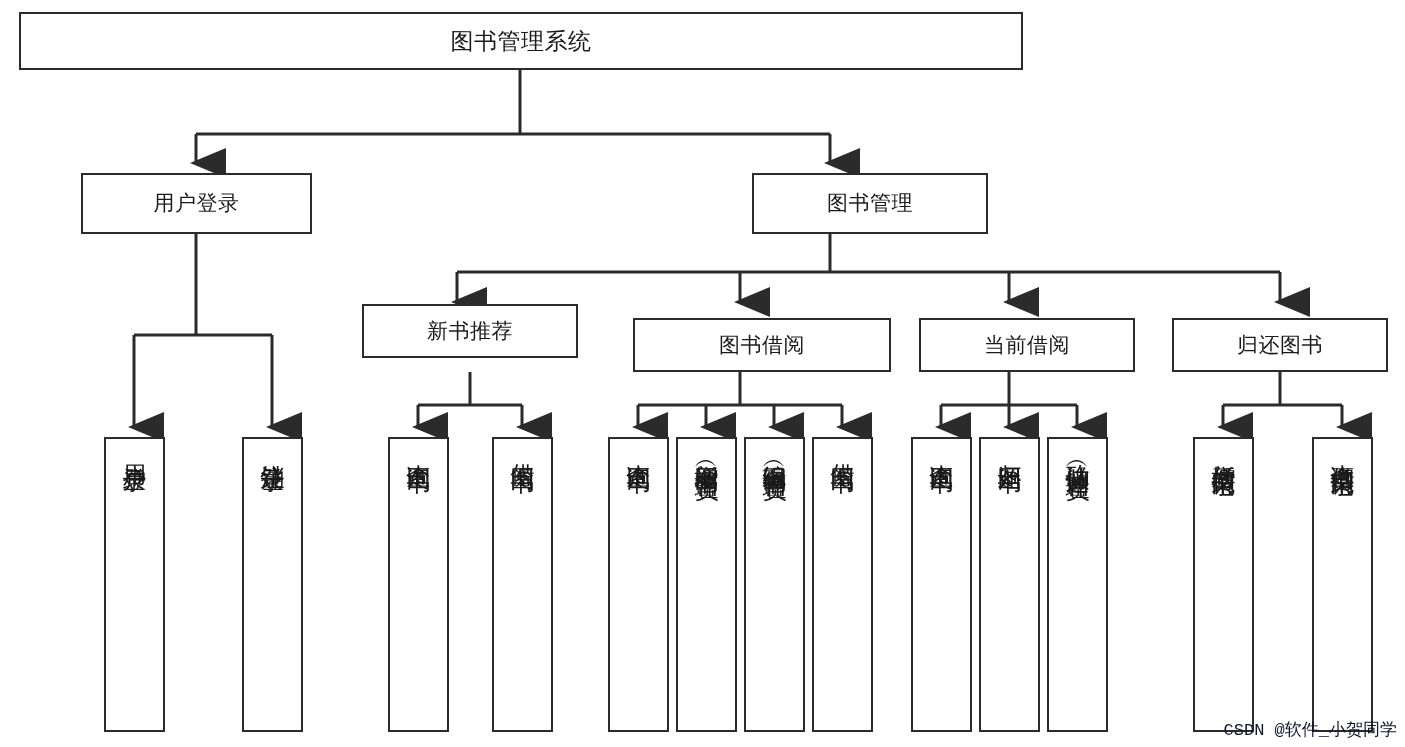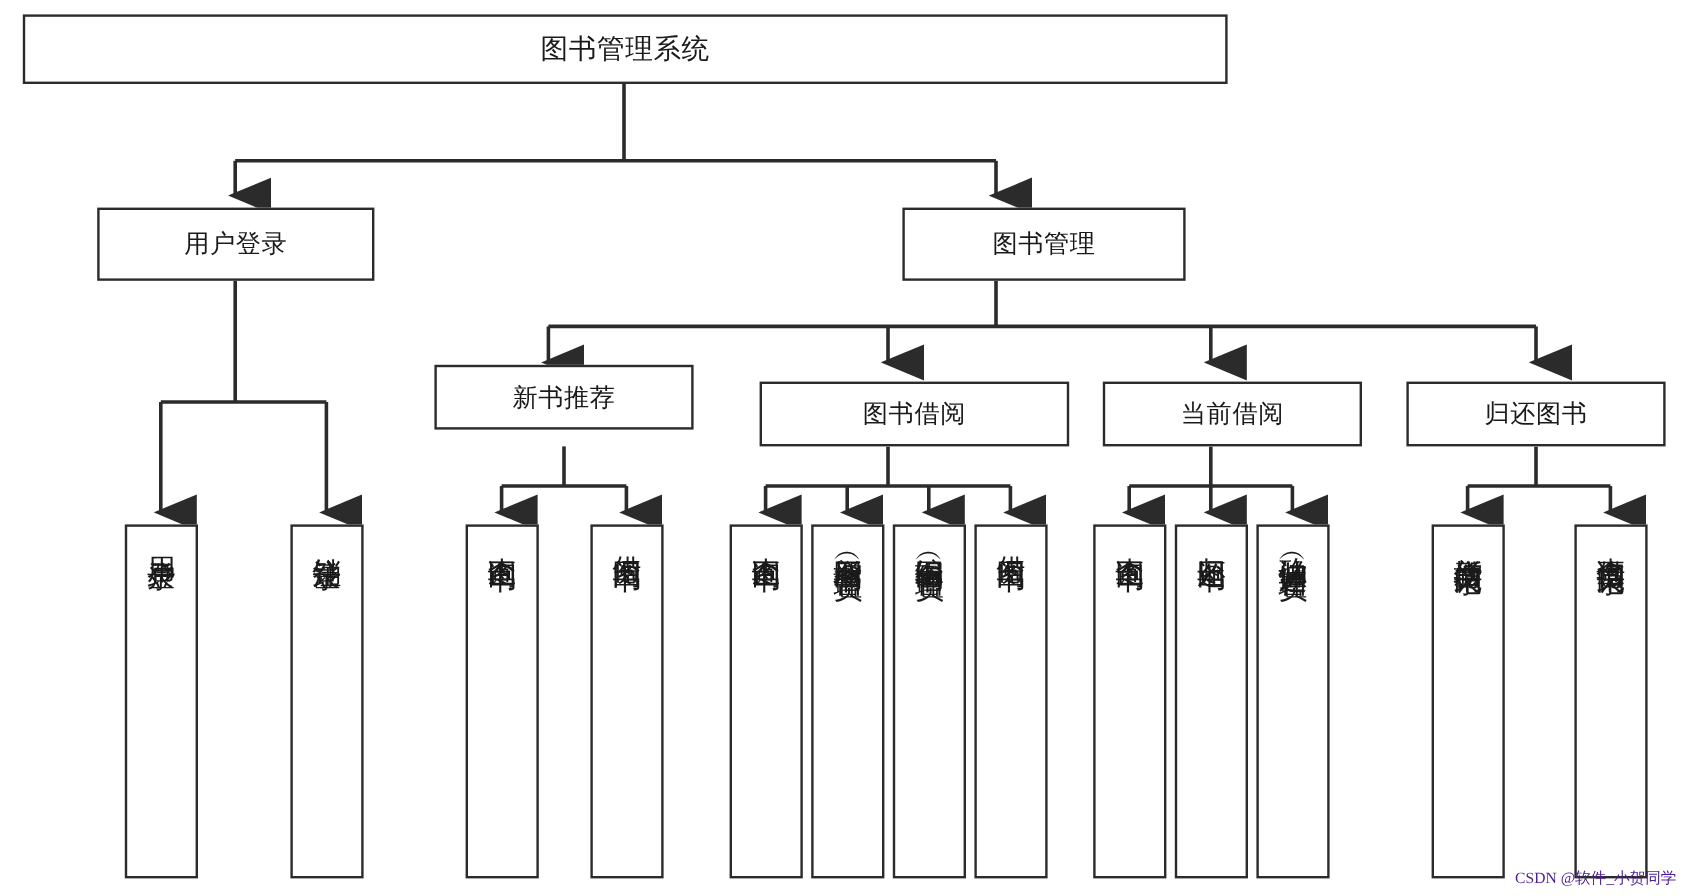--- a/index.html
+++ b/index.html
@@ -59,23 +59,23 @@
     text-orientation: upright;
     font-size: 24px;
     line-height: 1.0;
     letter-spacing: 2px;
     white-space: nowrap;
   }
   #watermark {
     position: absolute;
     right: 8px;
     bottom: 6px;
-    font-size: 13px;
-    color: #4c1d95;
-    font-family: Liberation Serif, serif;
+    font-size: 17px;
+    color: #0f172a;
+    font-family: Liberation Mono, monospace;
     white-space: nowrap;
     user-select: none;
   }
 </style>
 </head>
 <body>
 
 <div id="canvas">
 
   <svg id="edges" viewBox="0 0 1405 747" xmlns="http://www.w3.org/2000/svg">

